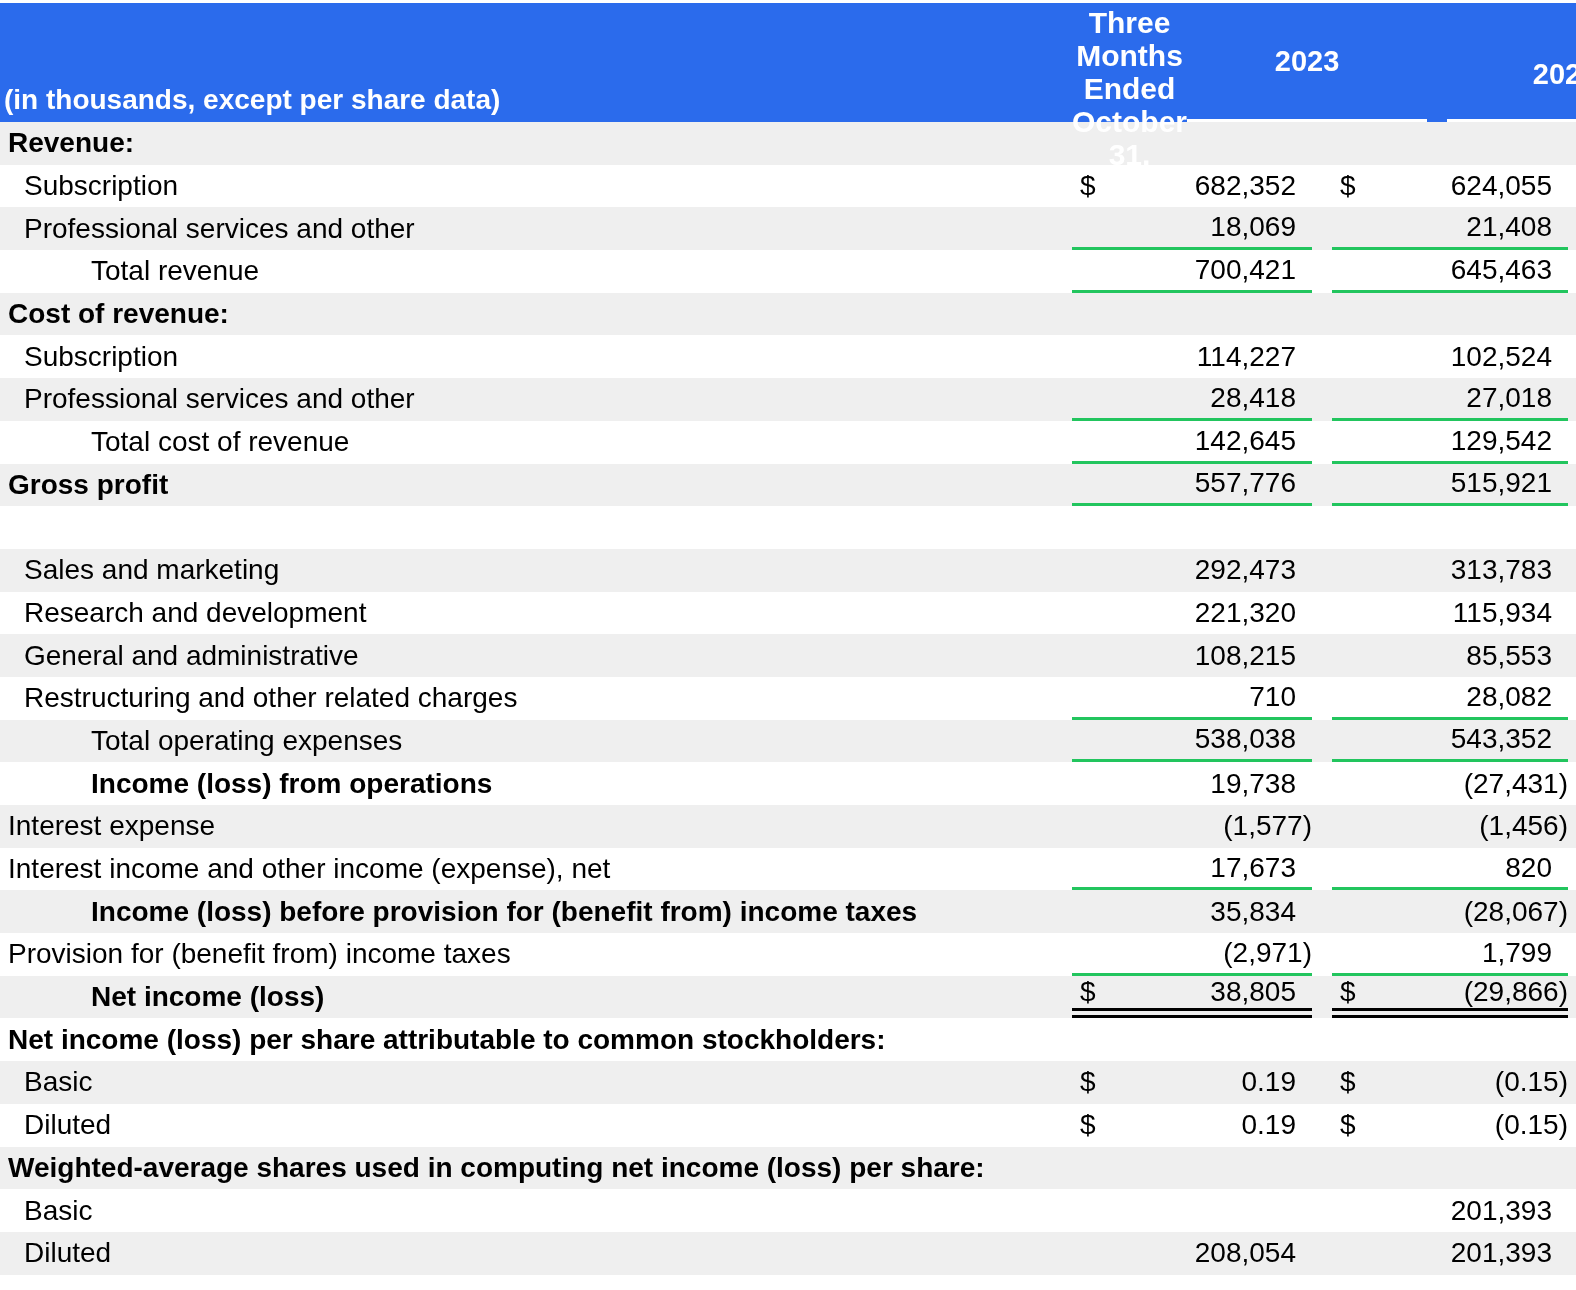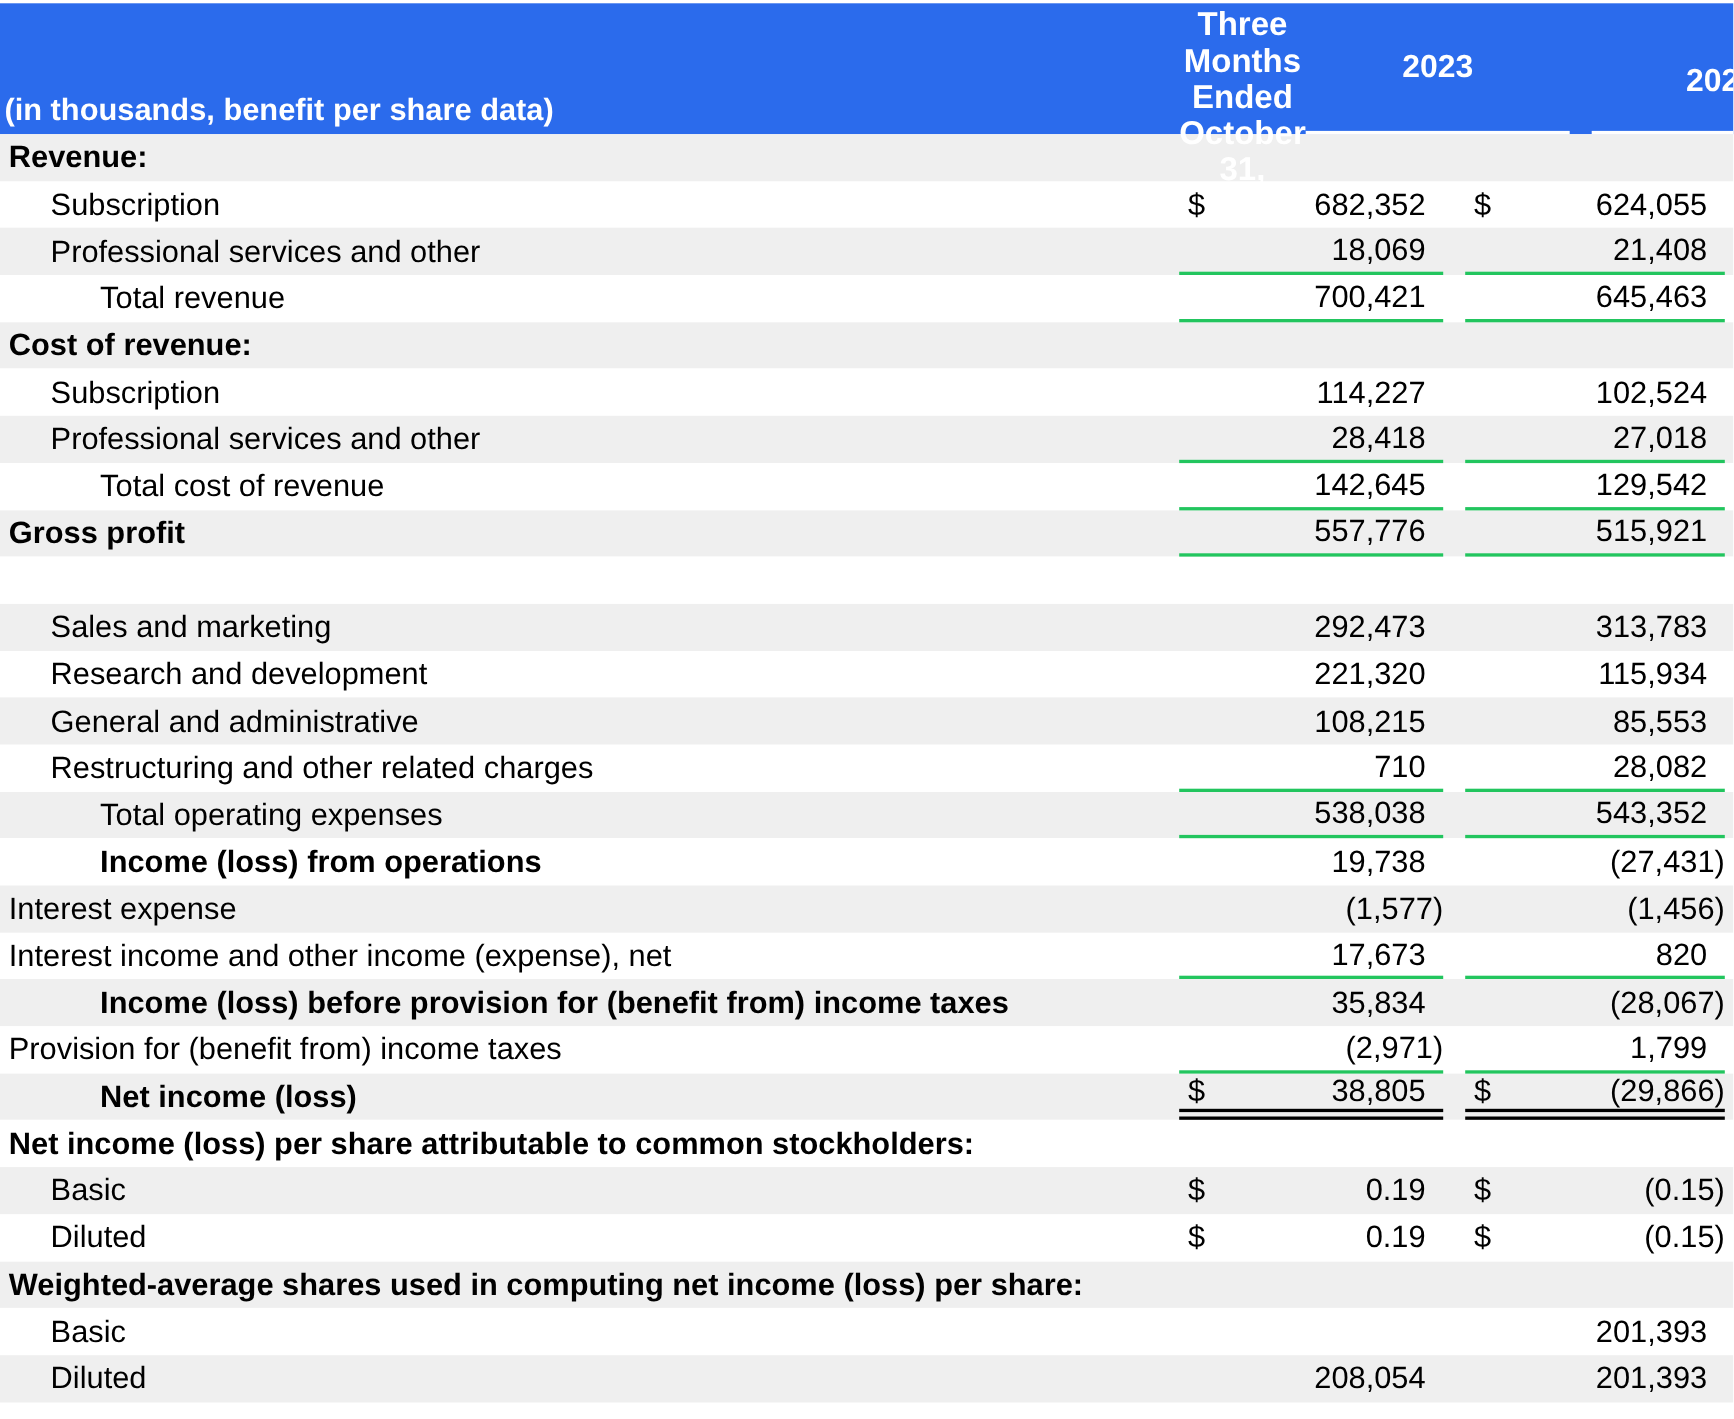--- a/index.html
+++ b/index.html
@@ -58,21 +58,21 @@
     padding-right:8px;
     background:#ffffff;
   }
   .trow.shaded { background:#efefef; }
   .label {
     flex:1; display:flex; align-items:center;
     font-size:28px; white-space:nowrap; overflow:hidden;
   }
   .label.bold { font-weight:bold; }
   .ind0 { padding-left:8px; }
-  .ind1 { padding-left:46px; }
+  .ind1 { padding-left:24px; }
   .ind2 { padding-left:91px; }
   .group {
     height:100%;
     display:flex; align-items:center; justify-content:space-between;
     padding:0 16px 0 8px;
     font-size:28px;
   }
   .g1 { width:240px; }
   .g2 { width:236px; }
   .colgap { width:20px; }
@@ -82,21 +82,21 @@
   .rule-single { border-bottom:3px solid #22c55e; }
   .rule-double { border-bottom:10px double #000000; }
 </style>
 </head>
 <body>
 
 <div class="page">
 
   <div class="header">
     <div class="header-left">
-      <span class="in-thousands">(in thousands, benefit per share data)</span>
+      <span class="in-thousands">(in thousands, except per share data)</span>
     </div>
     <div class="header-right">
       <div class="period-title">Three Months Ended October 31,</div>
       <div class="title-rule"></div>
       <div class="years">
         <div class="year-cell year-2023">2023</div>
         <div class="colgap"></div>
         <div class="year-cell year-2022">2022</div>
       </div>
     </div>

